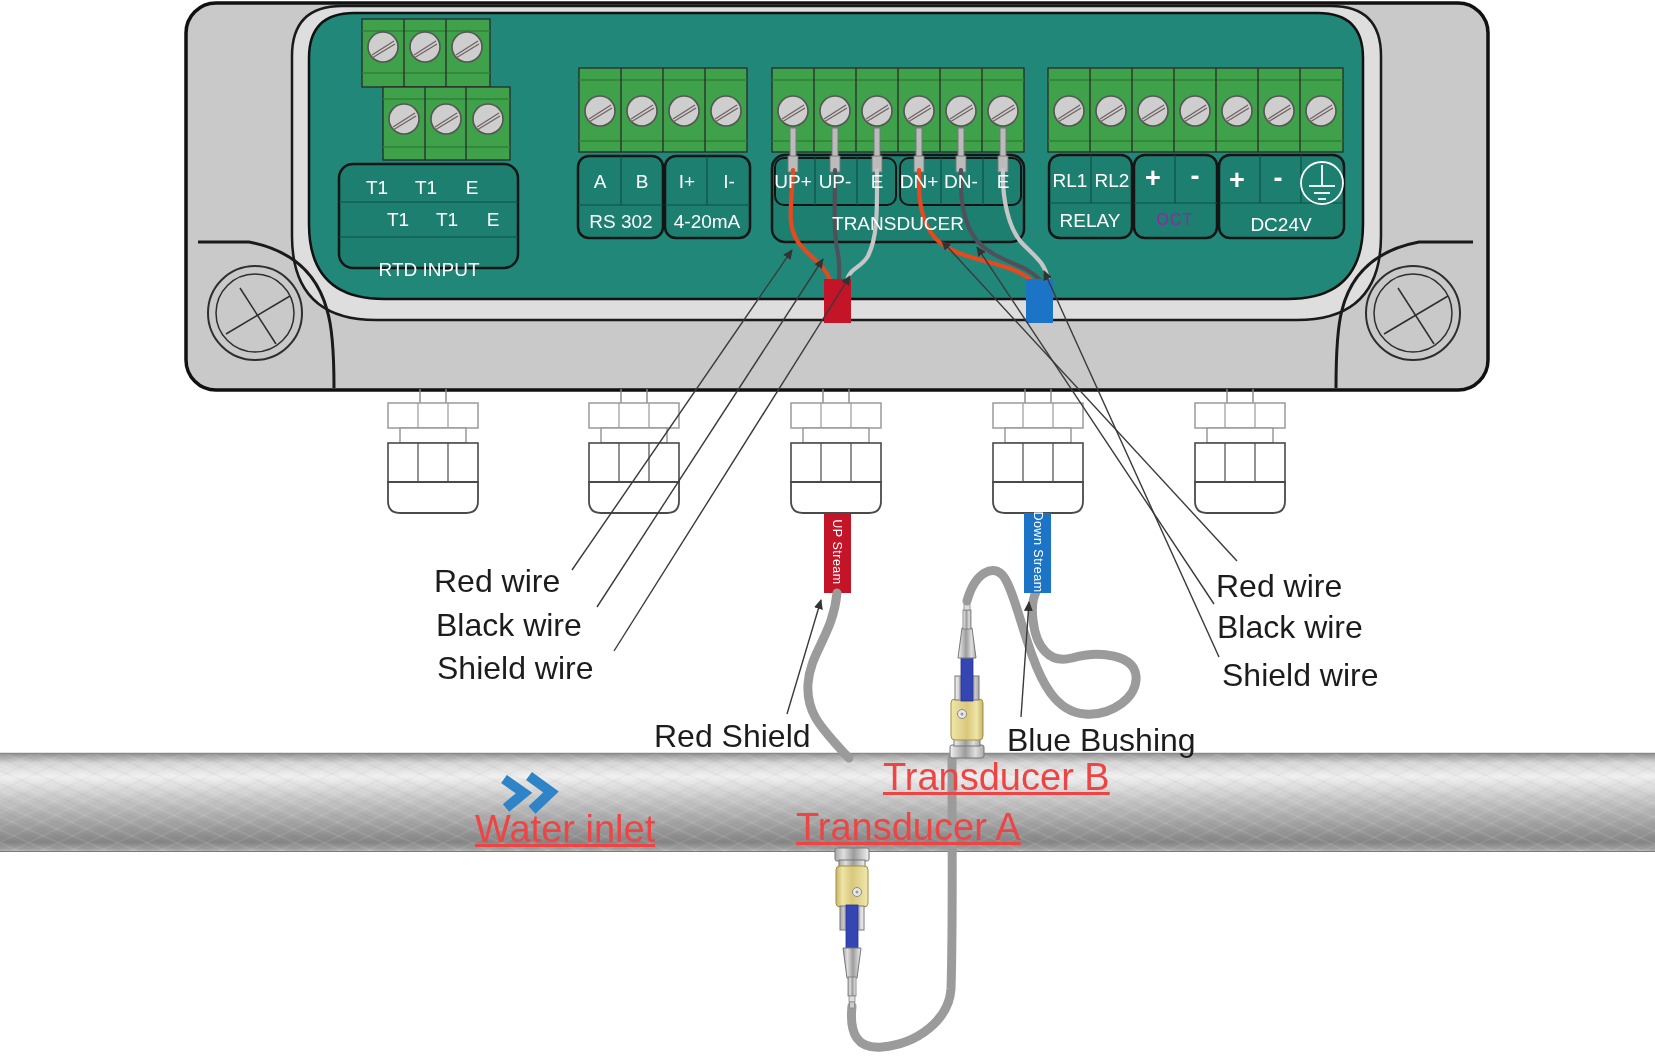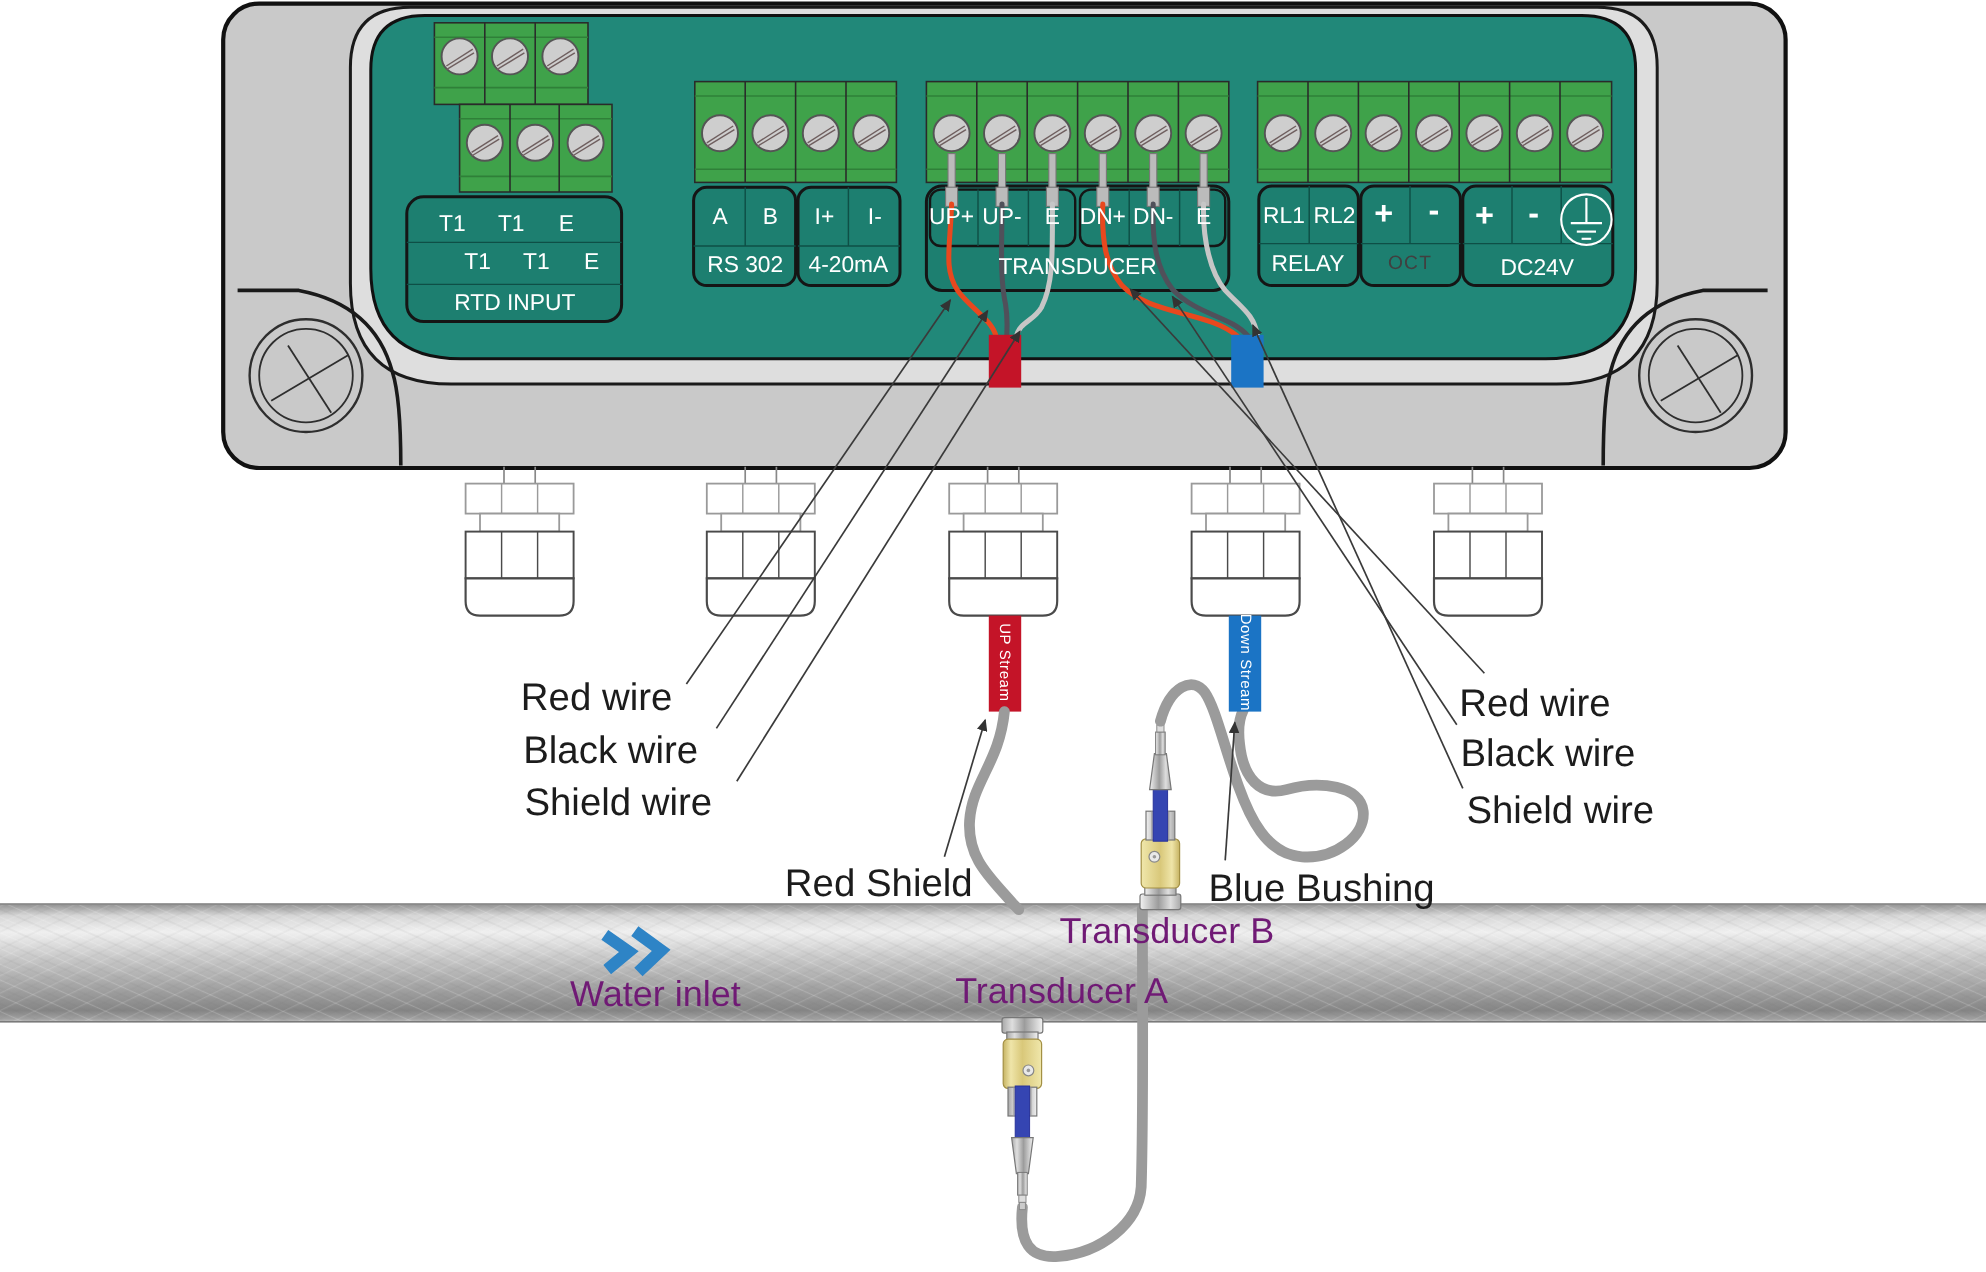--- a/index.html
+++ b/index.html
@@ -1,24 +1,24 @@
 <!DOCTYPE html>
 <html><head>
 <meta charset="utf-8">
 <style>
   html,body{margin:0;padding:0;background:#fff;}
   #stage{position:relative;width:1655px;height:1060px;background:#ffffff;overflow:hidden;
          font-family:"Liberation Sans",sans-serif;}
   #gfx{position:absolute;left:0;top:0;width:1655px;height:1060px;}
   .lbl{position:absolute;transform:translate(-50%,-50%);white-space:nowrap;line-height:1;}
   .glbl{color:#ffffff;font-size:19px;}
-  .gsm{color:#404040;font-size:16px;letter-spacing:1px;}
+  .gsm{color:#a21caf;font-size:16px;letter-spacing:1px;}
   .gpm{color:#ffffff;font-size:27px;font-weight:700;}
   .big{color:#1c1c1c;font-size:32px;transform:translate(0,-50%);}
-  .pipelbl{color:#701a75;font-size:30px;transform:translate(0,-50%);}
+  .pipelbl{color:#ef4444;font-size:38px;transform:translate(0,-50%);text-decoration:underline;}
   .taglbl{position:absolute;color:#fff;font-size:12.5px;letter-spacing:.5px;white-space:nowrap;
           transform:translate(-50%,-50%) rotate(90deg);}
 </style>
 </head>
 <body>
 
 <div id="stage">
 
 <svg id="gfx" viewBox="0 0 1655 1060">
   <defs>
@@ -316,21 +316,21 @@
     <line x1="1021" y1="717" x2="1029" y2="602" marker-end="url(#arr)"></line>
   </g>
 </svg>
 
   <div class="lbl glbl" style="left:377px;top:187px">T1</div>
   <div class="lbl glbl" style="left:426px;top:187px">T1</div>
   <div class="lbl glbl" style="left:472px;top:187px">E</div>
   <div class="lbl glbl" style="left:398px;top:219px">T1</div>
   <div class="lbl glbl" style="left:447px;top:219px">T1</div>
   <div class="lbl glbl" style="left:493px;top:219px">E</div>
-  <div class="lbl glbl" style="left:429px;top:253px">RTD INPUT</div>
+  <div class="lbl glbl" style="left:429px;top:269px">RTD INPUT</div>
 
   <div class="lbl glbl" style="left:600px;top:181px">A</div>
   <div class="lbl glbl" style="left:642px;top:181px">B</div>
   <div class="lbl glbl" style="left:621px;top:221px">RS 302</div>
   <div class="lbl glbl" style="left:687px;top:181px">I+</div>
   <div class="lbl glbl" style="left:729px;top:181px">I-</div>
   <div class="lbl glbl" style="left:707px;top:221px">4-20mA</div>
 
   <div class="lbl glbl" style="left:793px;top:181px">UP+</div>
   <div class="lbl glbl" style="left:835px;top:181px">UP-</div>

